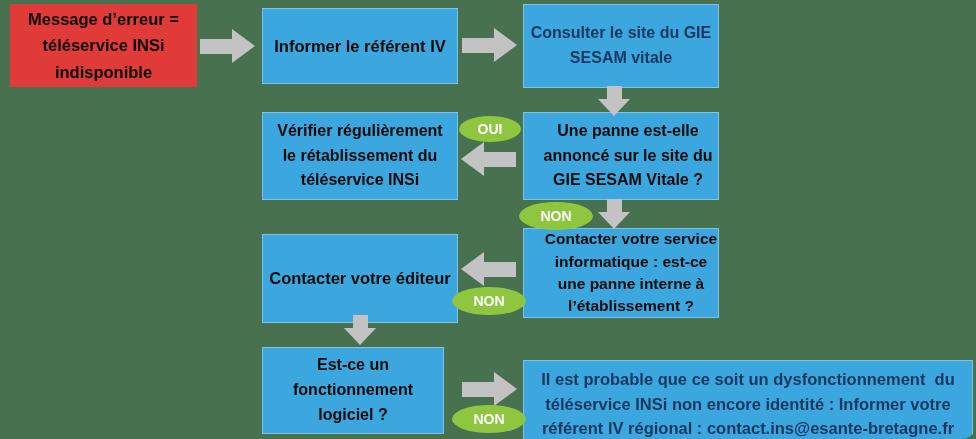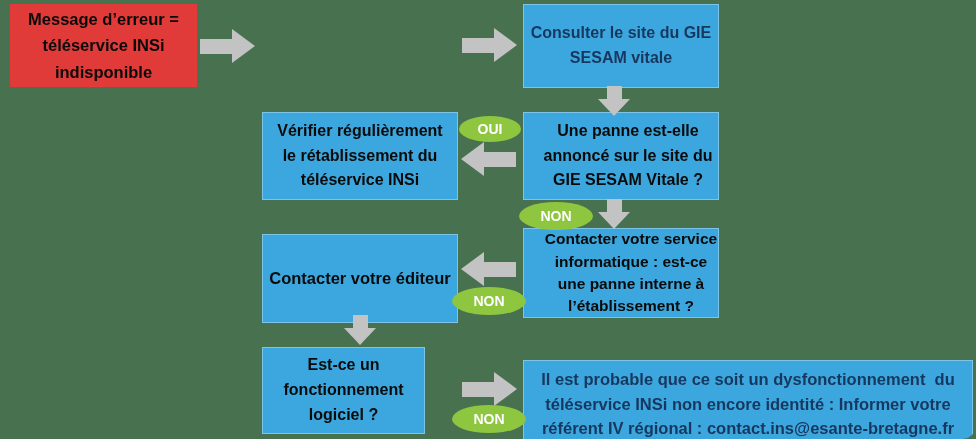--- a/index.html
+++ b/index.html
@@ -46,20 +46,23 @@
     <span class="txt black fs-lg">Message d’erreur =
 téléservice INSi
 indisponible</span>
   </div>
 
   <div class="arrow right" style="left:200px;top:29px;">
     <i class="shaft"></i>
       <i class="head"></i>
   </div>
 
+  <div class="box blue" style="left:262px;top:8px;width:196px;height:76px;">
+    <span class="txt black fs-lg">Informer le référent IV</span>
+  </div>
 
   <div class="arrow right" style="left:462px;top:28px;">
     <i class="shaft"></i>
       <i class="head"></i>
   </div>
 
   <div class="box blue" style="left:523px;top:4px;width:196px;height:84px;">
     <span class="txt navy fs-md">Consulter le site du GIE
 SESAM vitale</span>
   </div>
@@ -117,21 +120,21 @@
 informatique : est-ce
 une panne interne à
 l’établissement ?</span>
   </div>
 
   <div class="arrow down" style="left:344px;top:315px;">
     <i class="shaft"></i>
       <i class="head"></i>
   </div>
 
-  <div class="box blue" style="left:262px;top:347px;width:163px;height:87px;">
+  <div class="box blue" style="left:262px;top:347px;width:182px;height:87px;">
     <span class="txt black fs-md">Est-ce un
 fonctionnement
 logiciel ?</span>
   </div>
 
   <div class="arrow right" style="left:462px;top:372px;">
     <i class="shaft"></i>
       <i class="head"></i>
   </div>
 

